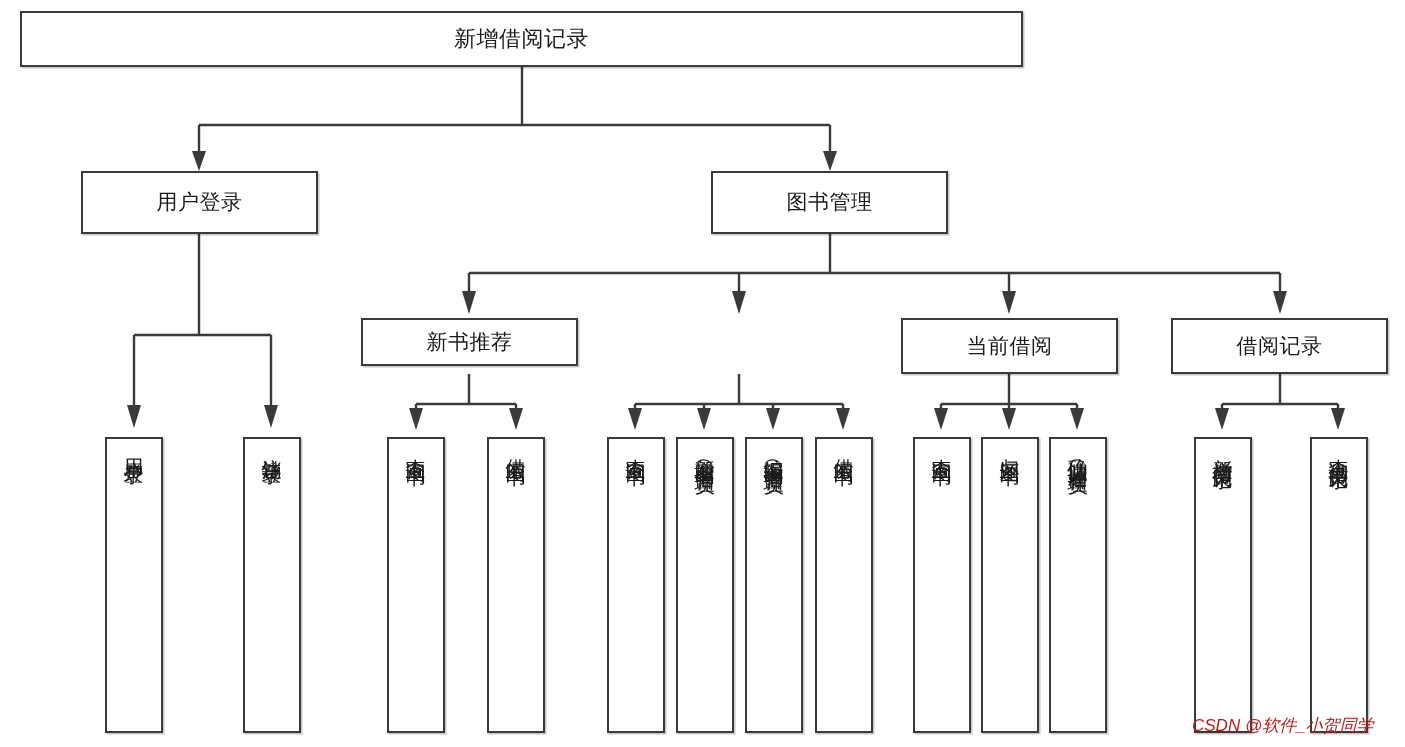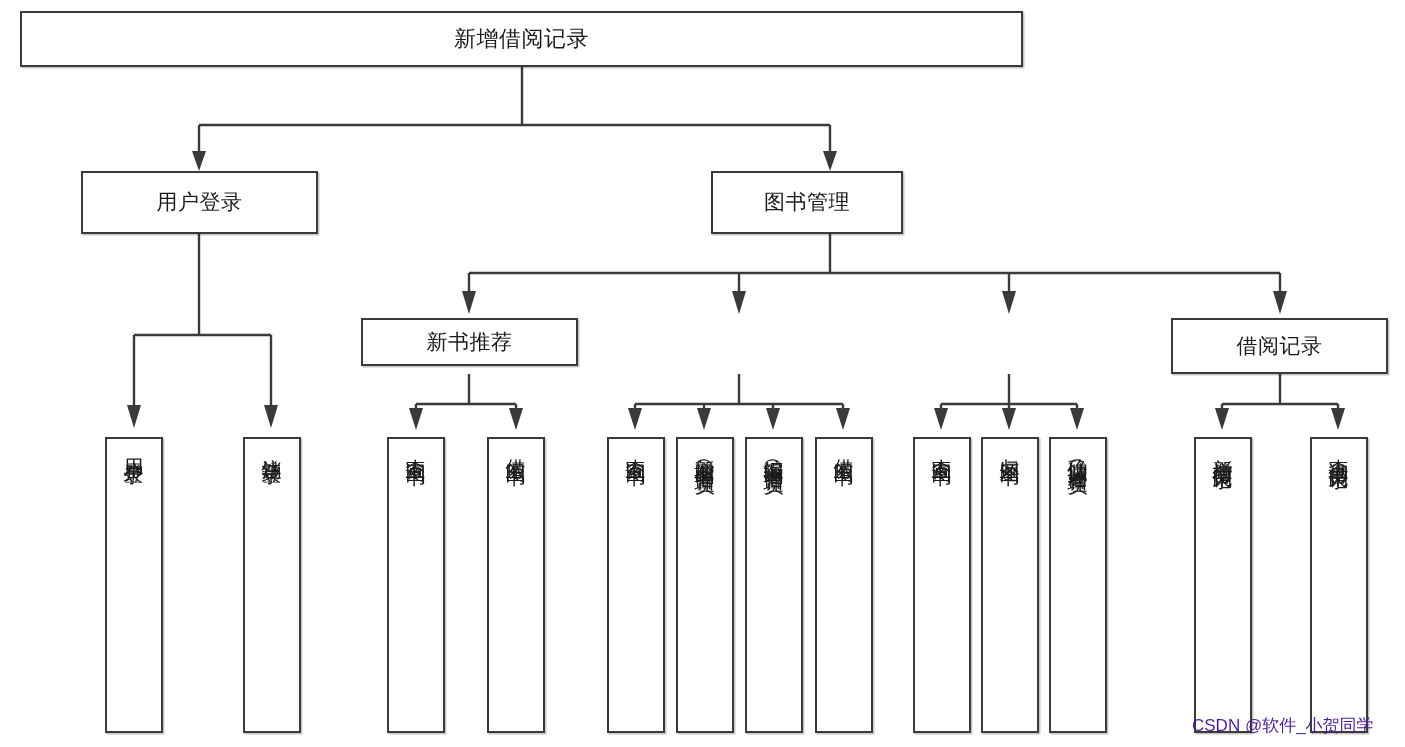--- a/index.html
+++ b/index.html
@@ -71,23 +71,24 @@
     stroke-width: 2.4;
     fill: none;
   }
   #wires polygon {
     fill: #3a3a3a;
   }
   
   .watermark {
     position: absolute;
     font-size: 17px;
-    color: #4c1d95;
+    color: #b91c1c;
     white-space: nowrap;
     user-select: none;
+    font-style: italic;
   }
 </style>
 </head>
 <body>
 
 <div id="canvas">
 
   <svg id="wires" viewBox="0 0 1405 747" width="1405" height="747">
 
     <line x1="522" y1="67" x2="522" y2="125"></line>
@@ -156,29 +157,32 @@
   </svg>
 
   <div class="node root horizontal" style="left:20px; top:11px; width:1003px; height:56px;">
     <span class="label">新增借阅记录</span>
   </div>
 
   <div class="node horizontal" style="left:81px; top:171px; width:237px; height:63px;">
     <span class="label">用户登录</span>
   </div>
 
-  <div class="node horizontal" style="left:711px; top:171px; width:192px; height:63px;">
+  <div class="node horizontal" style="left:711px; top:171px; width:237px; height:63px;">
     <span class="label">图书管理</span>
   </div>
 
   <div class="node horizontal" style="left:361px; top:318px; width:217px; height:48px;">
     <span class="label">新书推荐</span>
   </div>
 
 
+  <div class="node horizontal" style="left:901px; top:318px; width:217px; height:56px;">
+    <span class="label">当前借阅</span>
+  </div>
 
   <div class="node horizontal" style="left:1171px; top:318px; width:217px; height:56px;justify-content:center;">
     <span class="label">借阅记录</span>
   </div>
 
   <div class="node vertical" style="left:105px; top:437px; width:58px; height:296px;">
     <span class="label">用户登录</span>
   </div>
 
   <div class="node vertical" style="left:243px; top:437px; width:58px; height:296px;">

